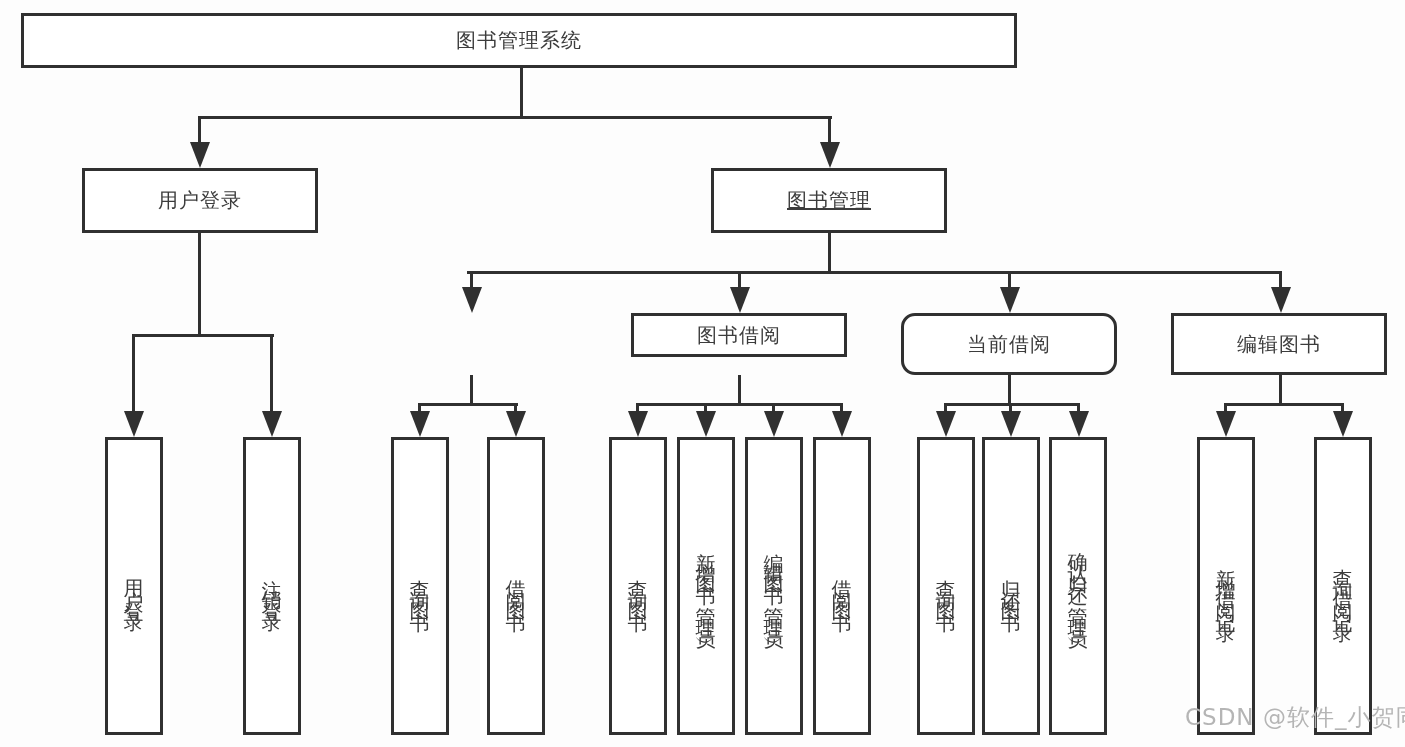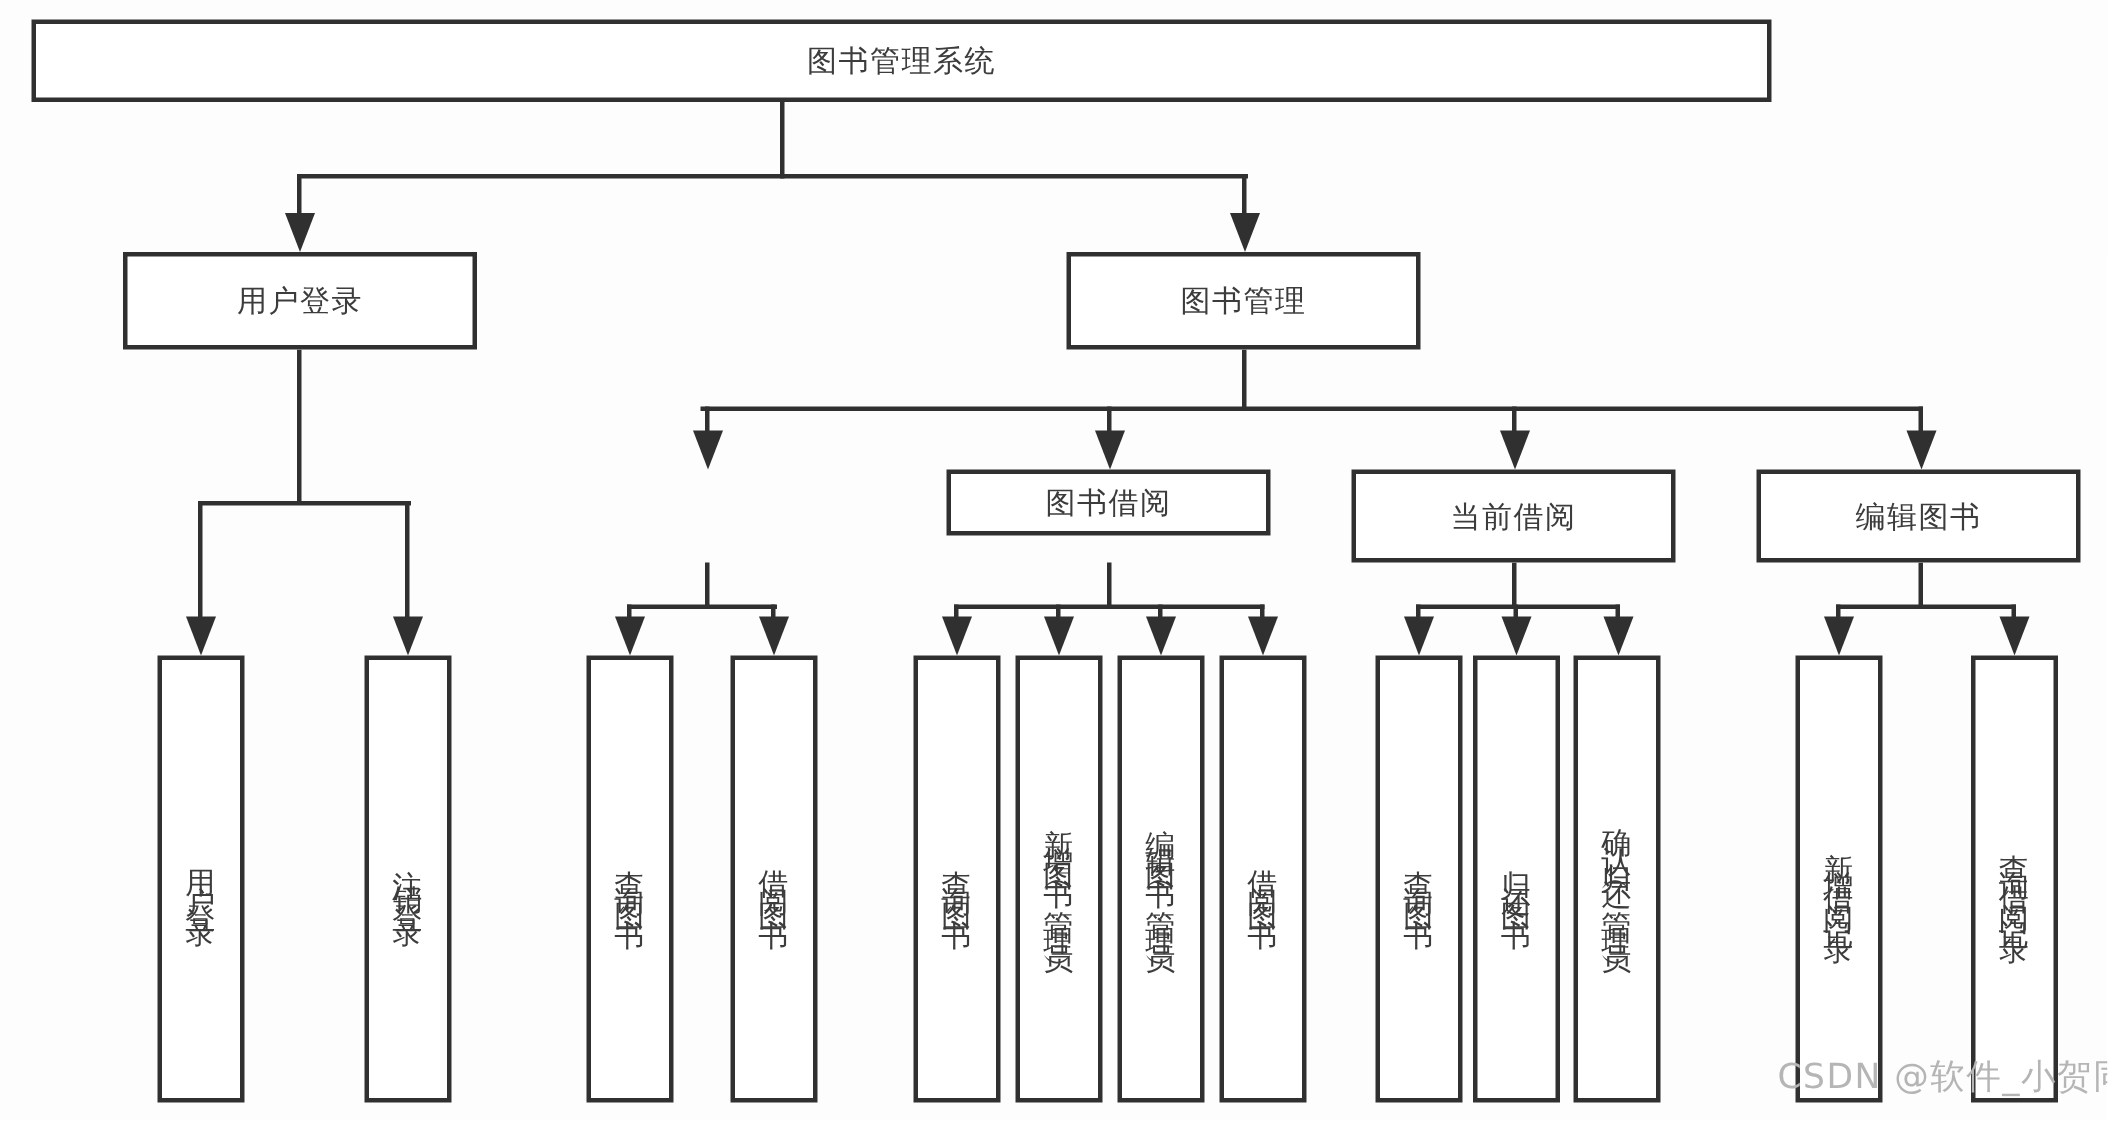--- a/index.html
+++ b/index.html
@@ -116,35 +116,35 @@
   <div class="line" style="left:1077px;top:403px;width:3px;height:9px;"></div>
   <div class="arrow" style="left:1069px;top:411px;"></div>
 
   <div class="line" style="left:1279px;top:375px;width:3px;height:30px;"></div>
   <div class="line" style="left:1224px;top:403px;width:120px;height:3px;"></div>
   <div class="line" style="left:1224px;top:403px;width:3px;height:9px;"></div>
   <div class="arrow" style="left:1216px;top:411px;"></div>
   <div class="line" style="left:1341px;top:403px;width:3px;height:9px;"></div>
   <div class="arrow" style="left:1333px;top:411px;"></div>
 
-  <div class="hbox" style="left:21px;top:13px;width:1160px;height:55px;">
+  <div class="hbox" style="left:21px;top:13px;width:996px;height:55px;">
     <span>图书管理系统</span>
   </div>
 
   <div class="hbox" style="left:82px;top:168px;width:236px;height:65px;">
     <span>用户登录</span>
   </div>
-  <div class="hbox" style="left:711px;top:168px;width:236px;height:65px;">
+  <div class="hbox" style="left:711px;top:168px;width:236px;height:65px;text-decoration:underline;">
     <span>图书管理</span>
   </div>
 
   <div class="hbox" style="left:631px;top:313px;width:216px;height:44px;">
     <span>图书借阅</span>
   </div>
-  <div class="hbox" style="left:901px;top:313px;width:216px;height:62px;">
+  <div class="hbox" style="left:901px;top:313px;width:216px;height:62px;border-radius:14px;">
     <span>当前借阅</span>
   </div>
   <div class="hbox" style="left:1171px;top:313px;width:216px;height:62px;">
     <span>编辑图书</span>
   </div>
 
   <div class="vbox" style="left:105px;">
     <span class="vtext">用户登录</span>
   </div>
   <div class="vbox" style="left:243px;">

